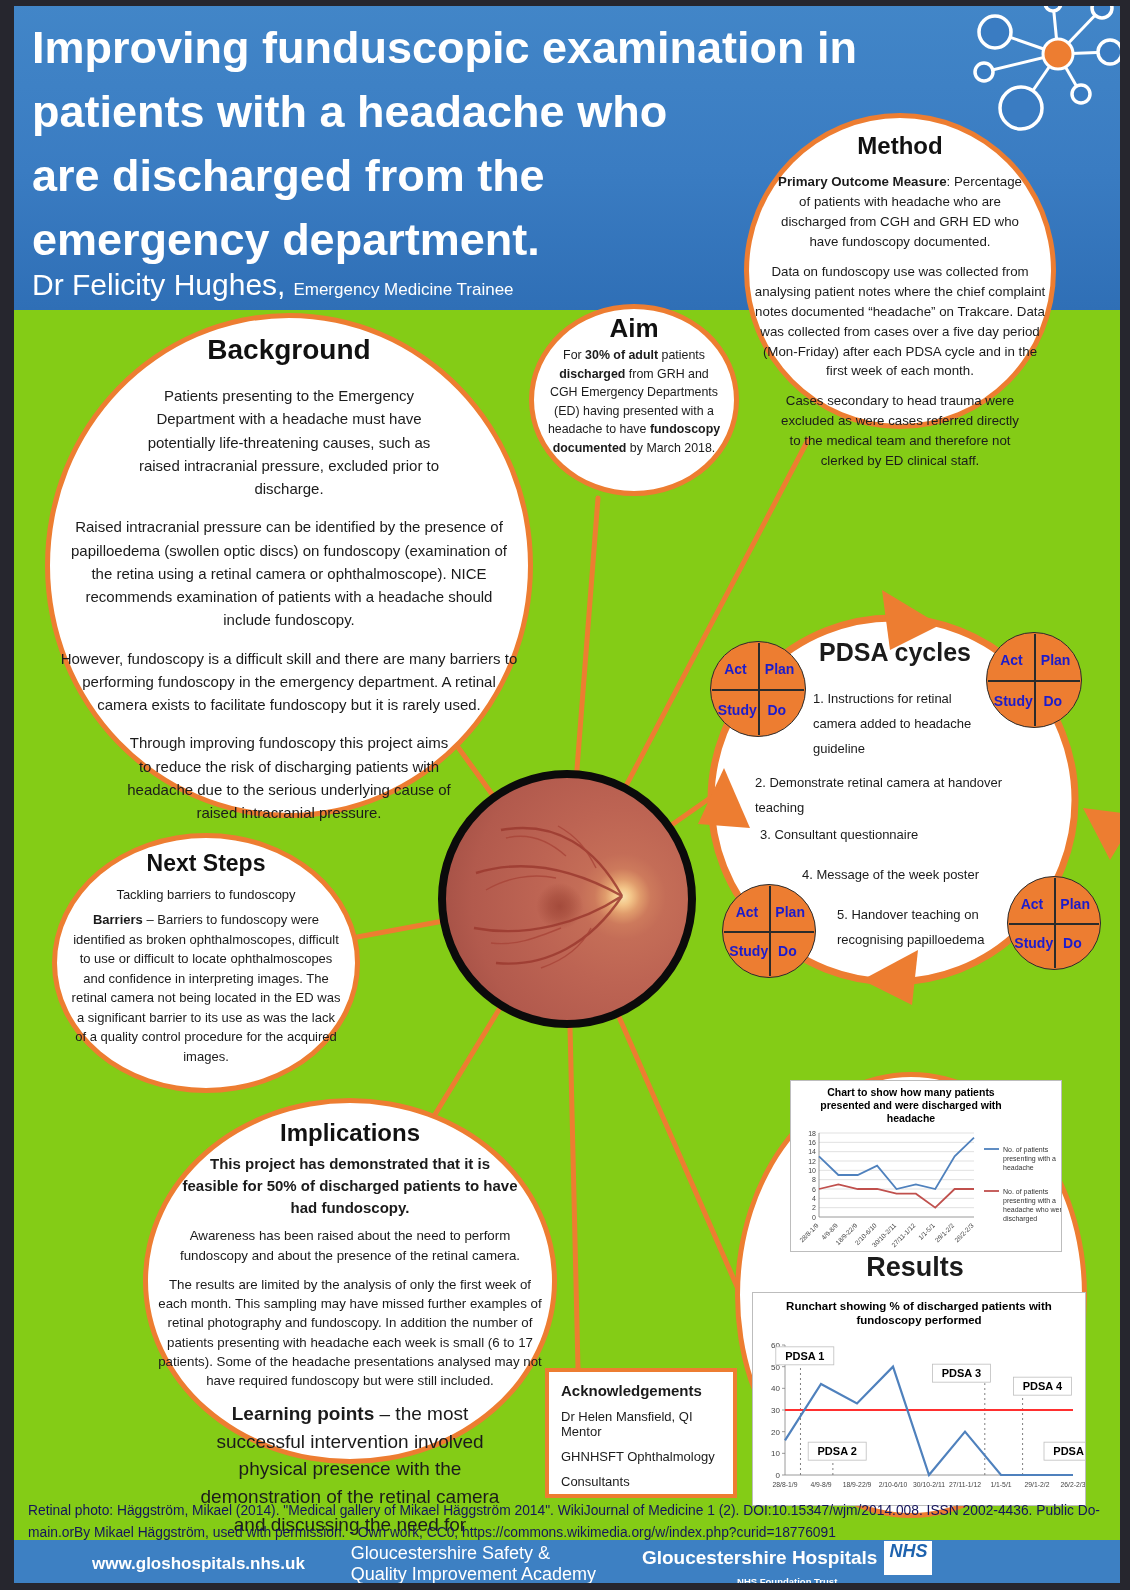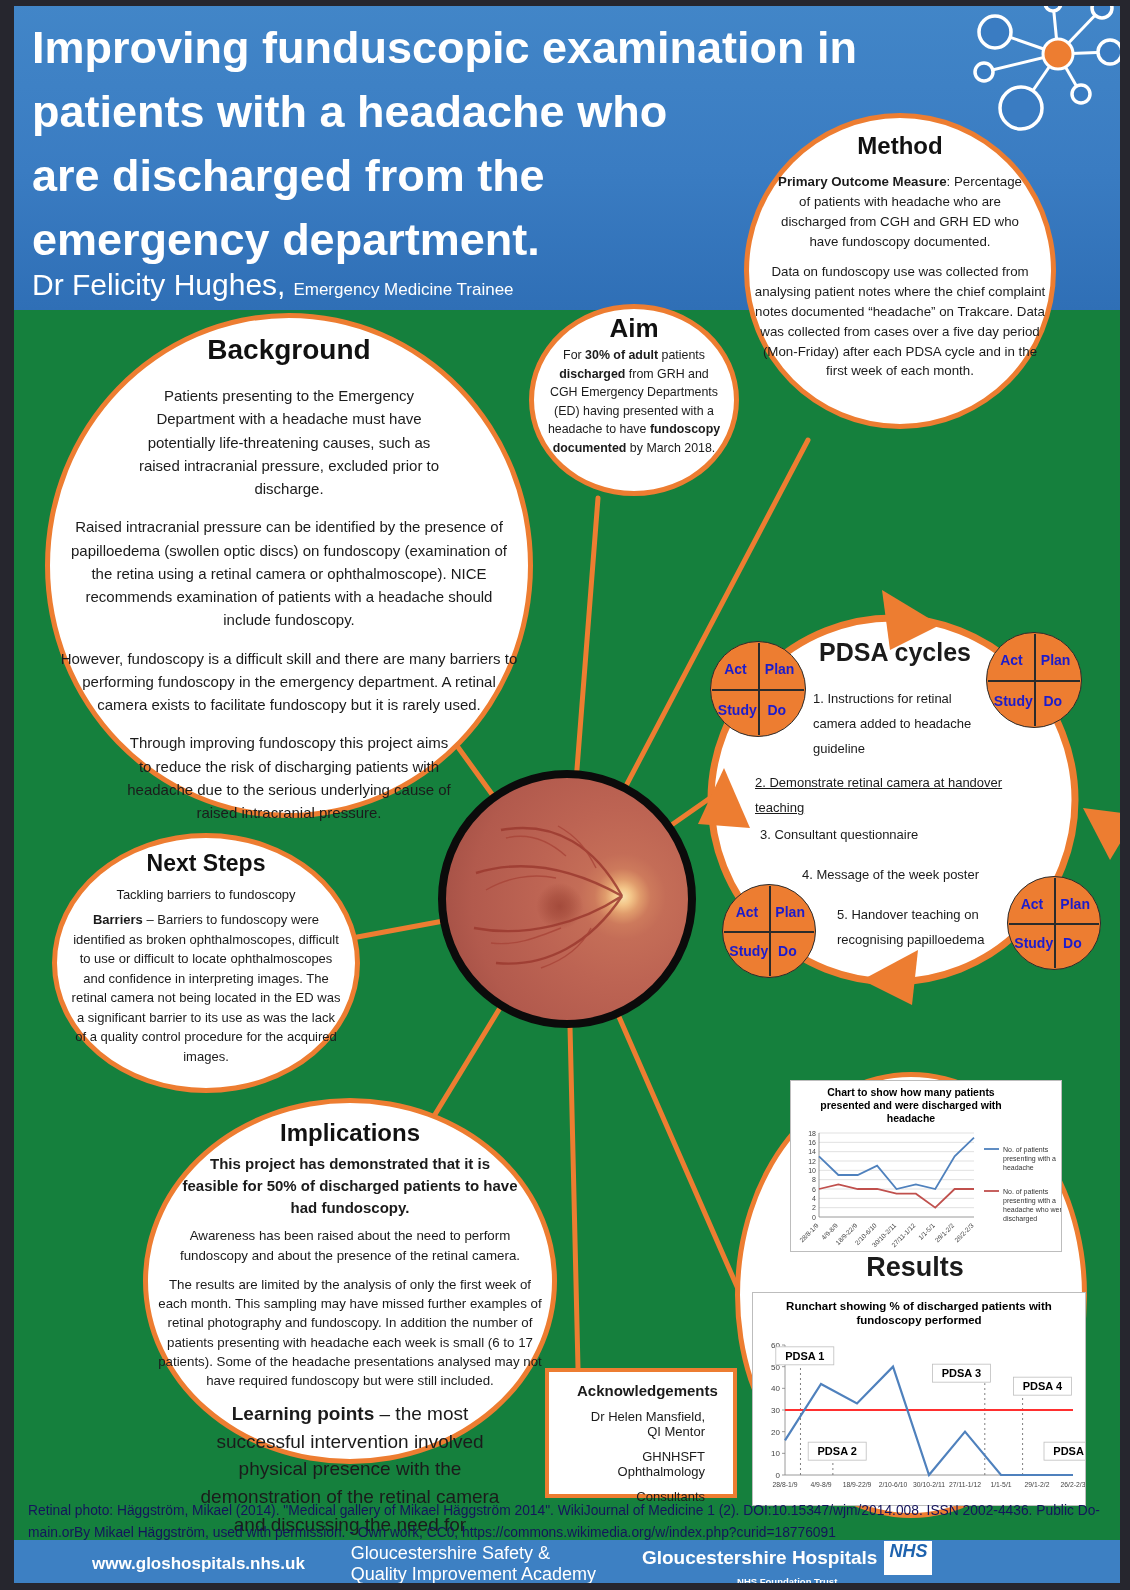--- a/index.html
+++ b/index.html
@@ -1,17 +1,17 @@
 <!DOCTYPE html>
 <html><head>
 <meta charset="utf-8">
 <style>
   html,body{margin:0;padding:0;background:#555;}
   *{box-sizing:border-box;}
-  .poster{position:relative;width:1130px;height:1590px;background:#15803d;overflow:hidden;
+  .poster{position:relative;width:1130px;height:1590px;background:#84cc16;overflow:hidden;
           font-family:"Liberation Sans",sans-serif;color:#1b1b1b;}
   
   .header{position:absolute;left:0;top:0;width:1130px;height:310px;
           background:linear-gradient(180deg,#4286c8 0%,#3a7cc2 55%,#2f6fb6 100%);}
   .title{position:absolute;left:32px;top:16px;font-size:45px;line-height:64px;font-weight:bold;color:#fff;}
   .author{position:absolute;left:32px;top:268px;color:#fff;}
   .author .nm{font-size:30px;font-weight:400;}
   .author .rl{font-size:17px;margin-left:8px;}
   .neticon{position:absolute;left:950px;top:0;}
   
@@ -31,21 +31,21 @@
   .w-act{left:26%;top:29%;}.w-plan{left:73%;top:29%;}.w-study{left:28%;top:72%;}.w-do{left:70%;top:72%;}
   
   .retina{position:absolute;left:438px;top:770px;width:258px;height:258px;border:8px solid #0b0b0b;border-radius:50%;z-index:3;
      background:
        radial-gradient(circle at 47% 53%, rgba(140,50,38,.55) 0%, rgba(140,50,38,.35) 6%, rgba(140,50,38,0) 13%),
        radial-gradient(circle at 73% 49%, #f9e3ae 0%, #f3c488 4%, #e09c6c 8%, #cd7a5c 13%, #c46d57 20%, #bd6453 40%, #b25a4d 70%, #9a4940 100%);
      overflow:hidden;}
   
   .chartpanel{position:absolute;background:#fff;border:1px solid #bdbdbd;z-index:3;}
   .ackbox{position:absolute;left:545px;top:1368px;width:192px;height:130px;background:#fff;
-          border:4px solid #ED7D31;z-index:3;padding:10px 28px;text-align:right;}
+          border:4px solid #ED7D31;z-index:3;padding:10px 12px;text-align:left;}
   .ackbox h3{margin:0 0 10px;font-size:15px;font-weight:bold;}
   .ackbox div{font-size:13px;margin-bottom:10px;}
   .results-title{position:absolute;left:790px;top:1252px;width:250px;text-align:center;
                  font-size:27px;font-weight:bold;z-index:3;}
   
   .citation{position:absolute;left:28px;top:1500px;width:1078px;font-size:13.8px;line-height:1.6;
             color:#14145c;z-index:4;}
   .footer{position:absolute;left:0;top:1540px;width:1130px;height:47px;background:#3d80c3;color:#fff;
           display:flex;align-items:center;gap:46px;padding-left:92px;z-index:5;}
   .f-web{font-size:17px;font-weight:bold;}
@@ -121,32 +121,33 @@
 
   <div class="bubble" style="left:529px;top:304px;width:210px;height:192px;padding-top:4px;">
     <h2 style="font-size:26px;">Aim</h2>
     <p style="width:178px;font-size:12.4px;line-height:1.5;margin-top:2px;"><span>For </span><span style="font-weight: bold;">30% of adult</span><span> patients </span><span style="font-weight: bold;">discharged</span><span> from GRH and CGH Emergency Departments (ED) having presented with a headache to have </span><span style="font-weight: bold;">fundoscopy documented</span><span> by March 2018.</span></p>
   </div>
 
   <div class="bubble" style="left:744px;top:113px;width:312px;height:316px;padding-top:14px;">
     <h2 style="font-size:24px;margin-bottom:12px;">Method</h2>
     <p style="width:252px;font-size:13.3px;line-height:1.5;margin-bottom:10px;"><span style="font-weight: bold;">Primary Outcome Measure</span><span>: Percentage of patients with headache who are discharged from CGH and GRH ED who have fundoscopy documented.</span></p>
     <p style="width:294px;font-size:13.3px;line-height:1.5;margin-bottom:10px;">Data on fundoscopy use was collected from analysing patient notes where the chief complaint notes documented “headache” on Trakcare. Data was collected from cases over a five day period (Mon-Friday) after each PDSA cycle and in the first week of each month.</p>
+    <p style="width:250px;font-size:13.3px;line-height:1.5;">Cases secondary to head trauma were excluded as were cases referred directly to the medical team and therefore not clerked by ED clinical staff.</p>
   </div>
 
   <svg class="pdsa-svg" width="460" height="440">
     <circle cx="203" cy="220" r="182" fill="#ffffff" stroke="#ED7D31" stroke-width="7"></circle>
     <polygon points="250,45 192,10 200,70" fill="#ED7D31"></polygon>
     <polygon points="420,280 393,228 447,235" fill="#ED7D31"></polygon>
     <polygon points="172,400 228,370 222,425" fill="#ED7D31"></polygon>
     <polygon points="34,188 8,244 60,248" fill="#ED7D31"></polygon>
   </svg>
   <div class="pdsa-title" style="left:795px;top:638px;width:200px;">PDSA cycles</div>
   <div class="pdsa-item" style="left:813px;top:686px;width:180px;">1. Instructions for retinal camera added to headache guideline</div>
-  <div class="pdsa-item" style="left:755px;top:770px;width:290px;text-decoration:underline;">2. Demonstrate retinal camera at handover teaching</div>
+  <div class="pdsa-item" style="left:755px;top:770px;width:290px;">2. Demonstrate retinal camera at handover teaching</div>
   <div class="pdsa-item" style="left:760px;top:822px;width:260px;">3. Consultant questionnaire</div>
   <div class="pdsa-item" style="left:802px;top:862px;width:240px;">4. Message of the week poster</div>
   <div class="pdsa-item" style="left:837px;top:902px;width:190px;">5. Handover teaching on recognising papilloedema</div>
 
   <div class="wheel" style="left:710px;top:641px;width:96px;height:96px;">
     <span class="w-act">Act</span>
       <span class="w-plan">Plan</span>
       <span class="w-study">Study</span>
       <span class="w-do">Do</span>
   </div>

